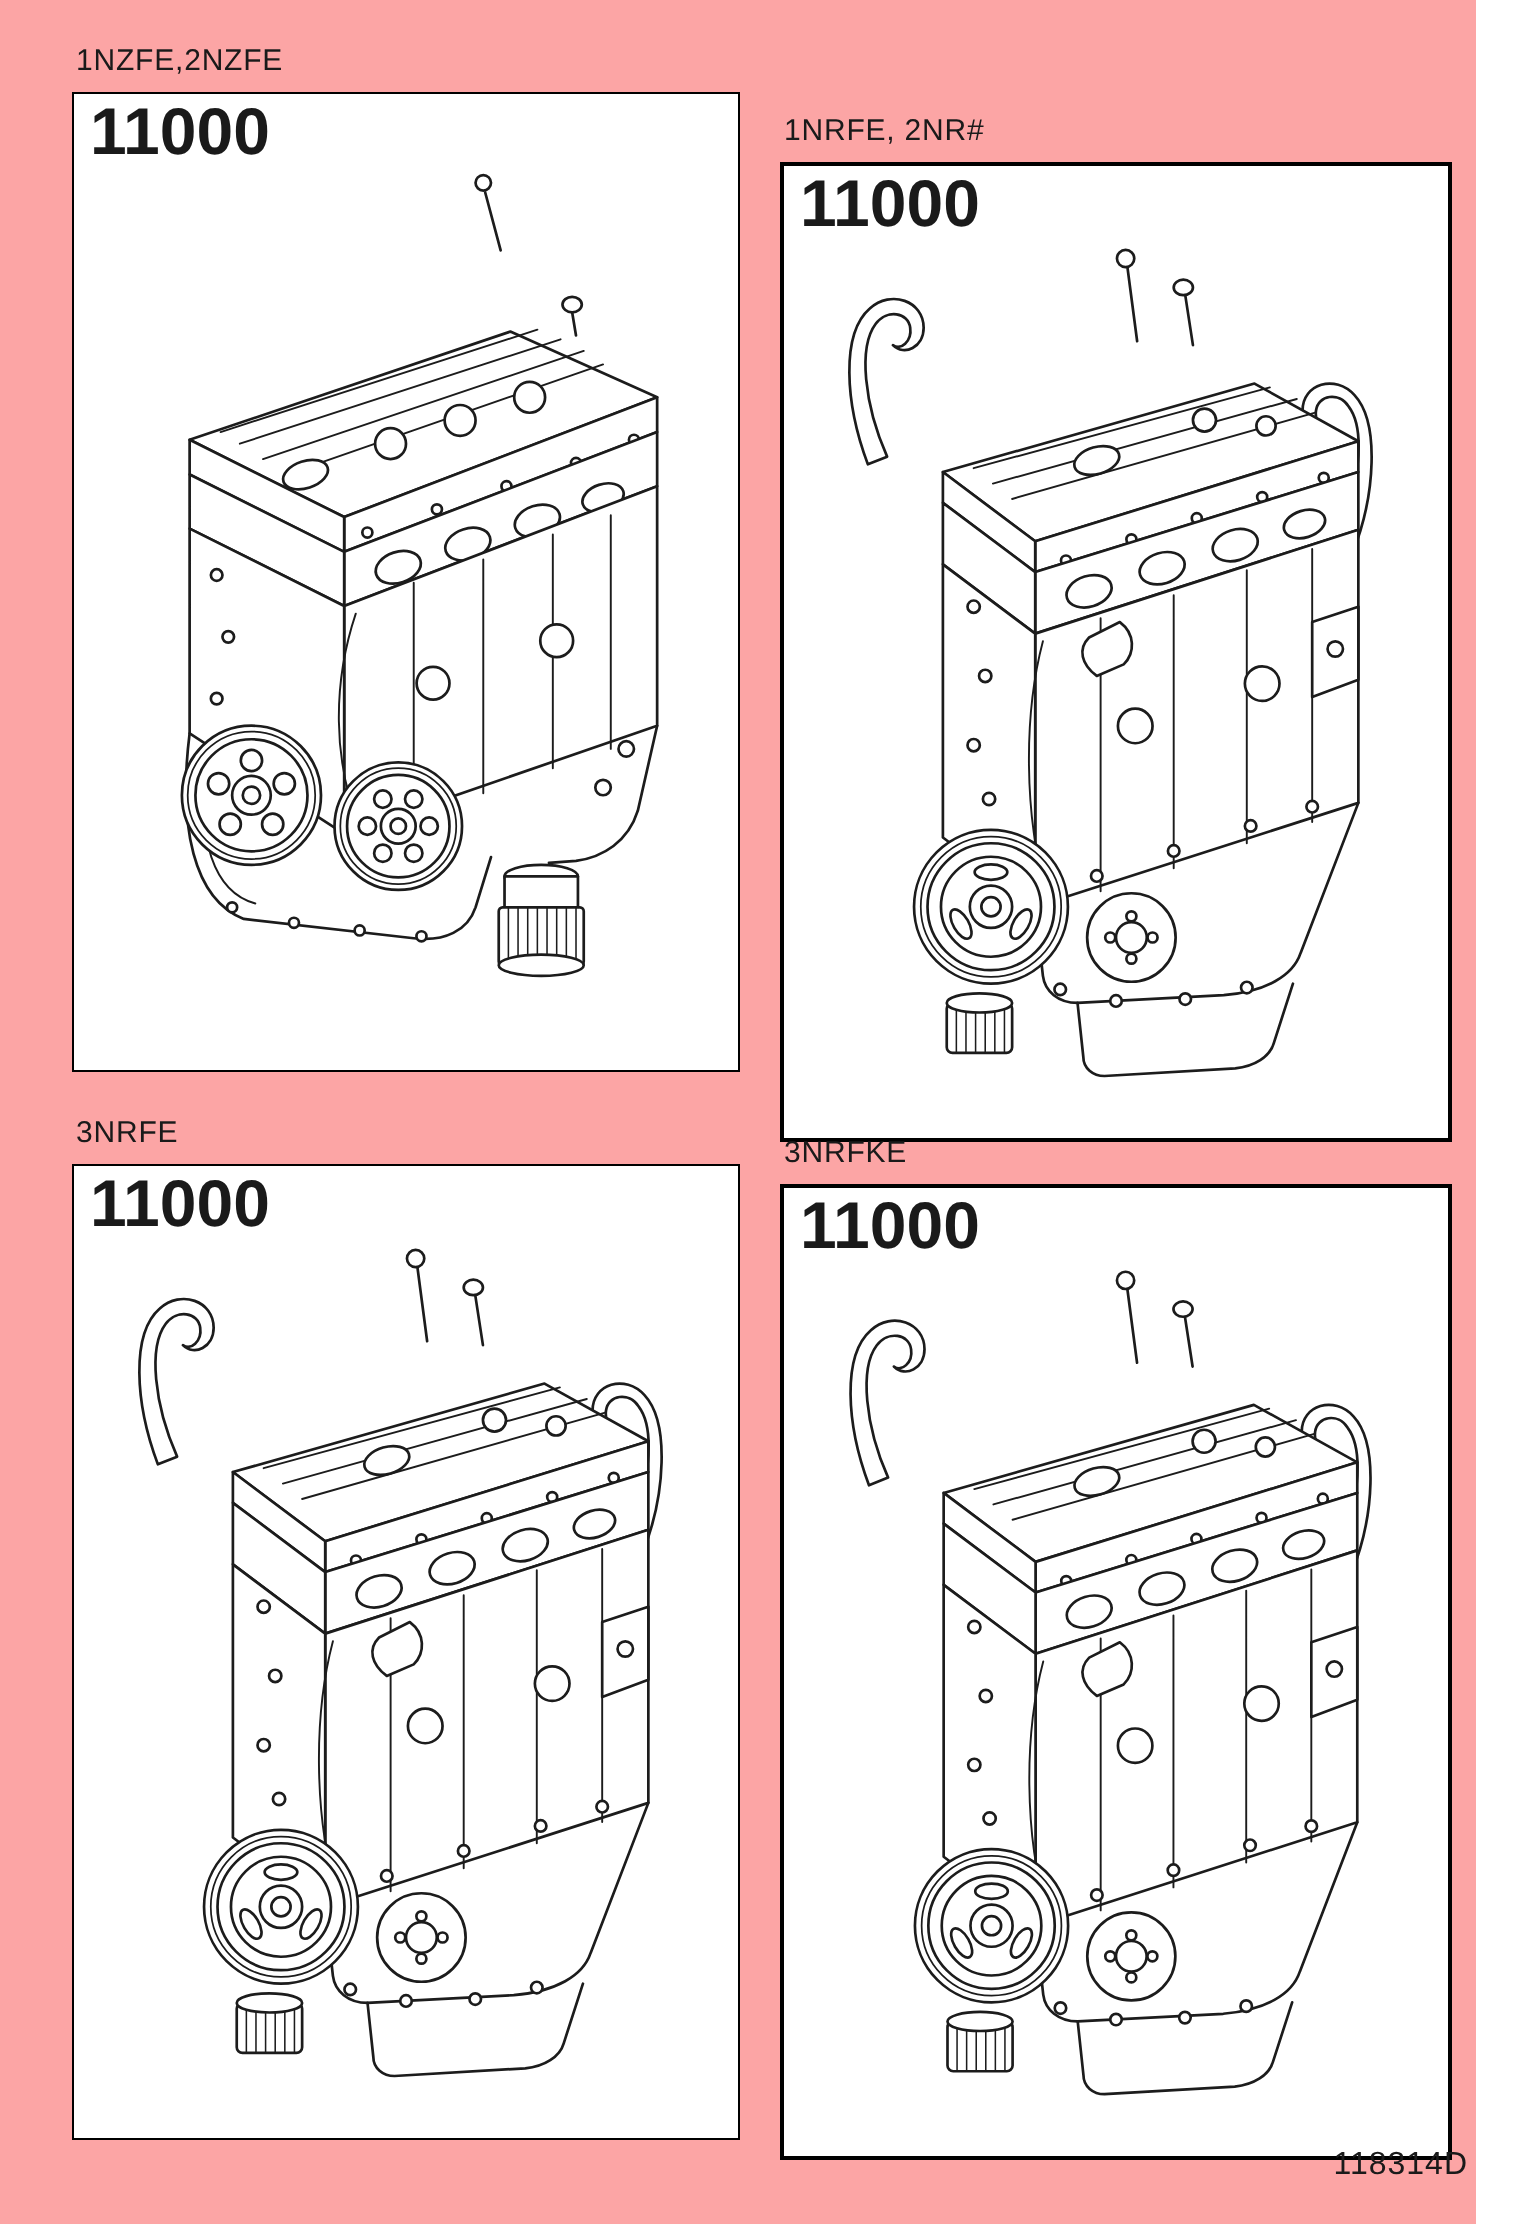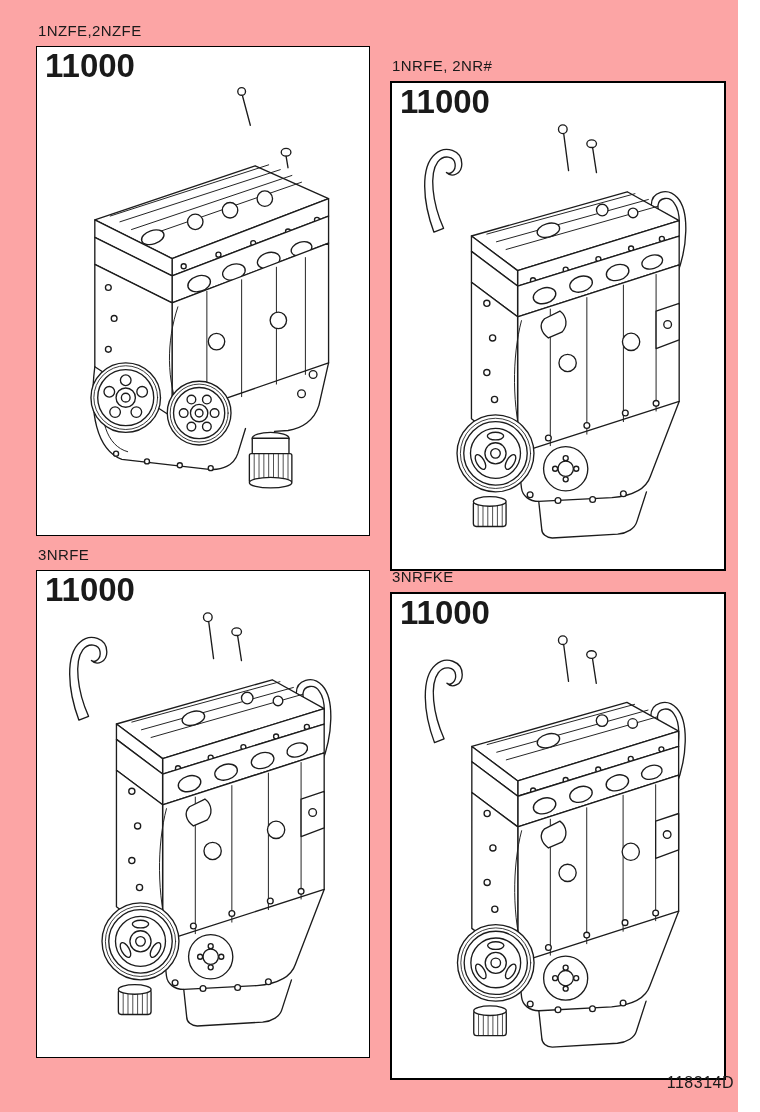--- a/index.html
+++ b/index.html
@@ -3,21 +3,21 @@
 <meta charset="utf-8">
 <style>
   html,body{margin:0;padding:0;background:#ffffff;}
   #page{
     position:relative;width:709px;height:1112px;background:#fca5a5;
     font-family:"Liberation Sans", sans-serif;color:#1a1a1a;overflow:hidden;padding-left:29px;
   }
   .panel{position:absolute;}
   .p1{left:36px;top:22px;width:334px;height:514px;}
   .p2{left:390px;top:20px;width:336px;height:514px;margin-top:37px;}
-  .p3{left:36px;top:546px;width:334px;height:512px;}
+  .p3{left:36px;top:558px;width:334px;height:512px;}
   .p4{left:390px;top:568px;width:336px;height:512px;}
   .engine-code{
     position:absolute;left:2px;top:0;height:22px;
     font-size:15px;letter-spacing:.4px;white-space:nowrap;
   }
   .frame{
     position:absolute;left:0;right:0;top:24px;bottom:0;
     border:1.6px solid #000;background:#fff;box-sizing:border-box;
   }
   .p2 .frame,.p4 .frame{border-width:2.4px;}

